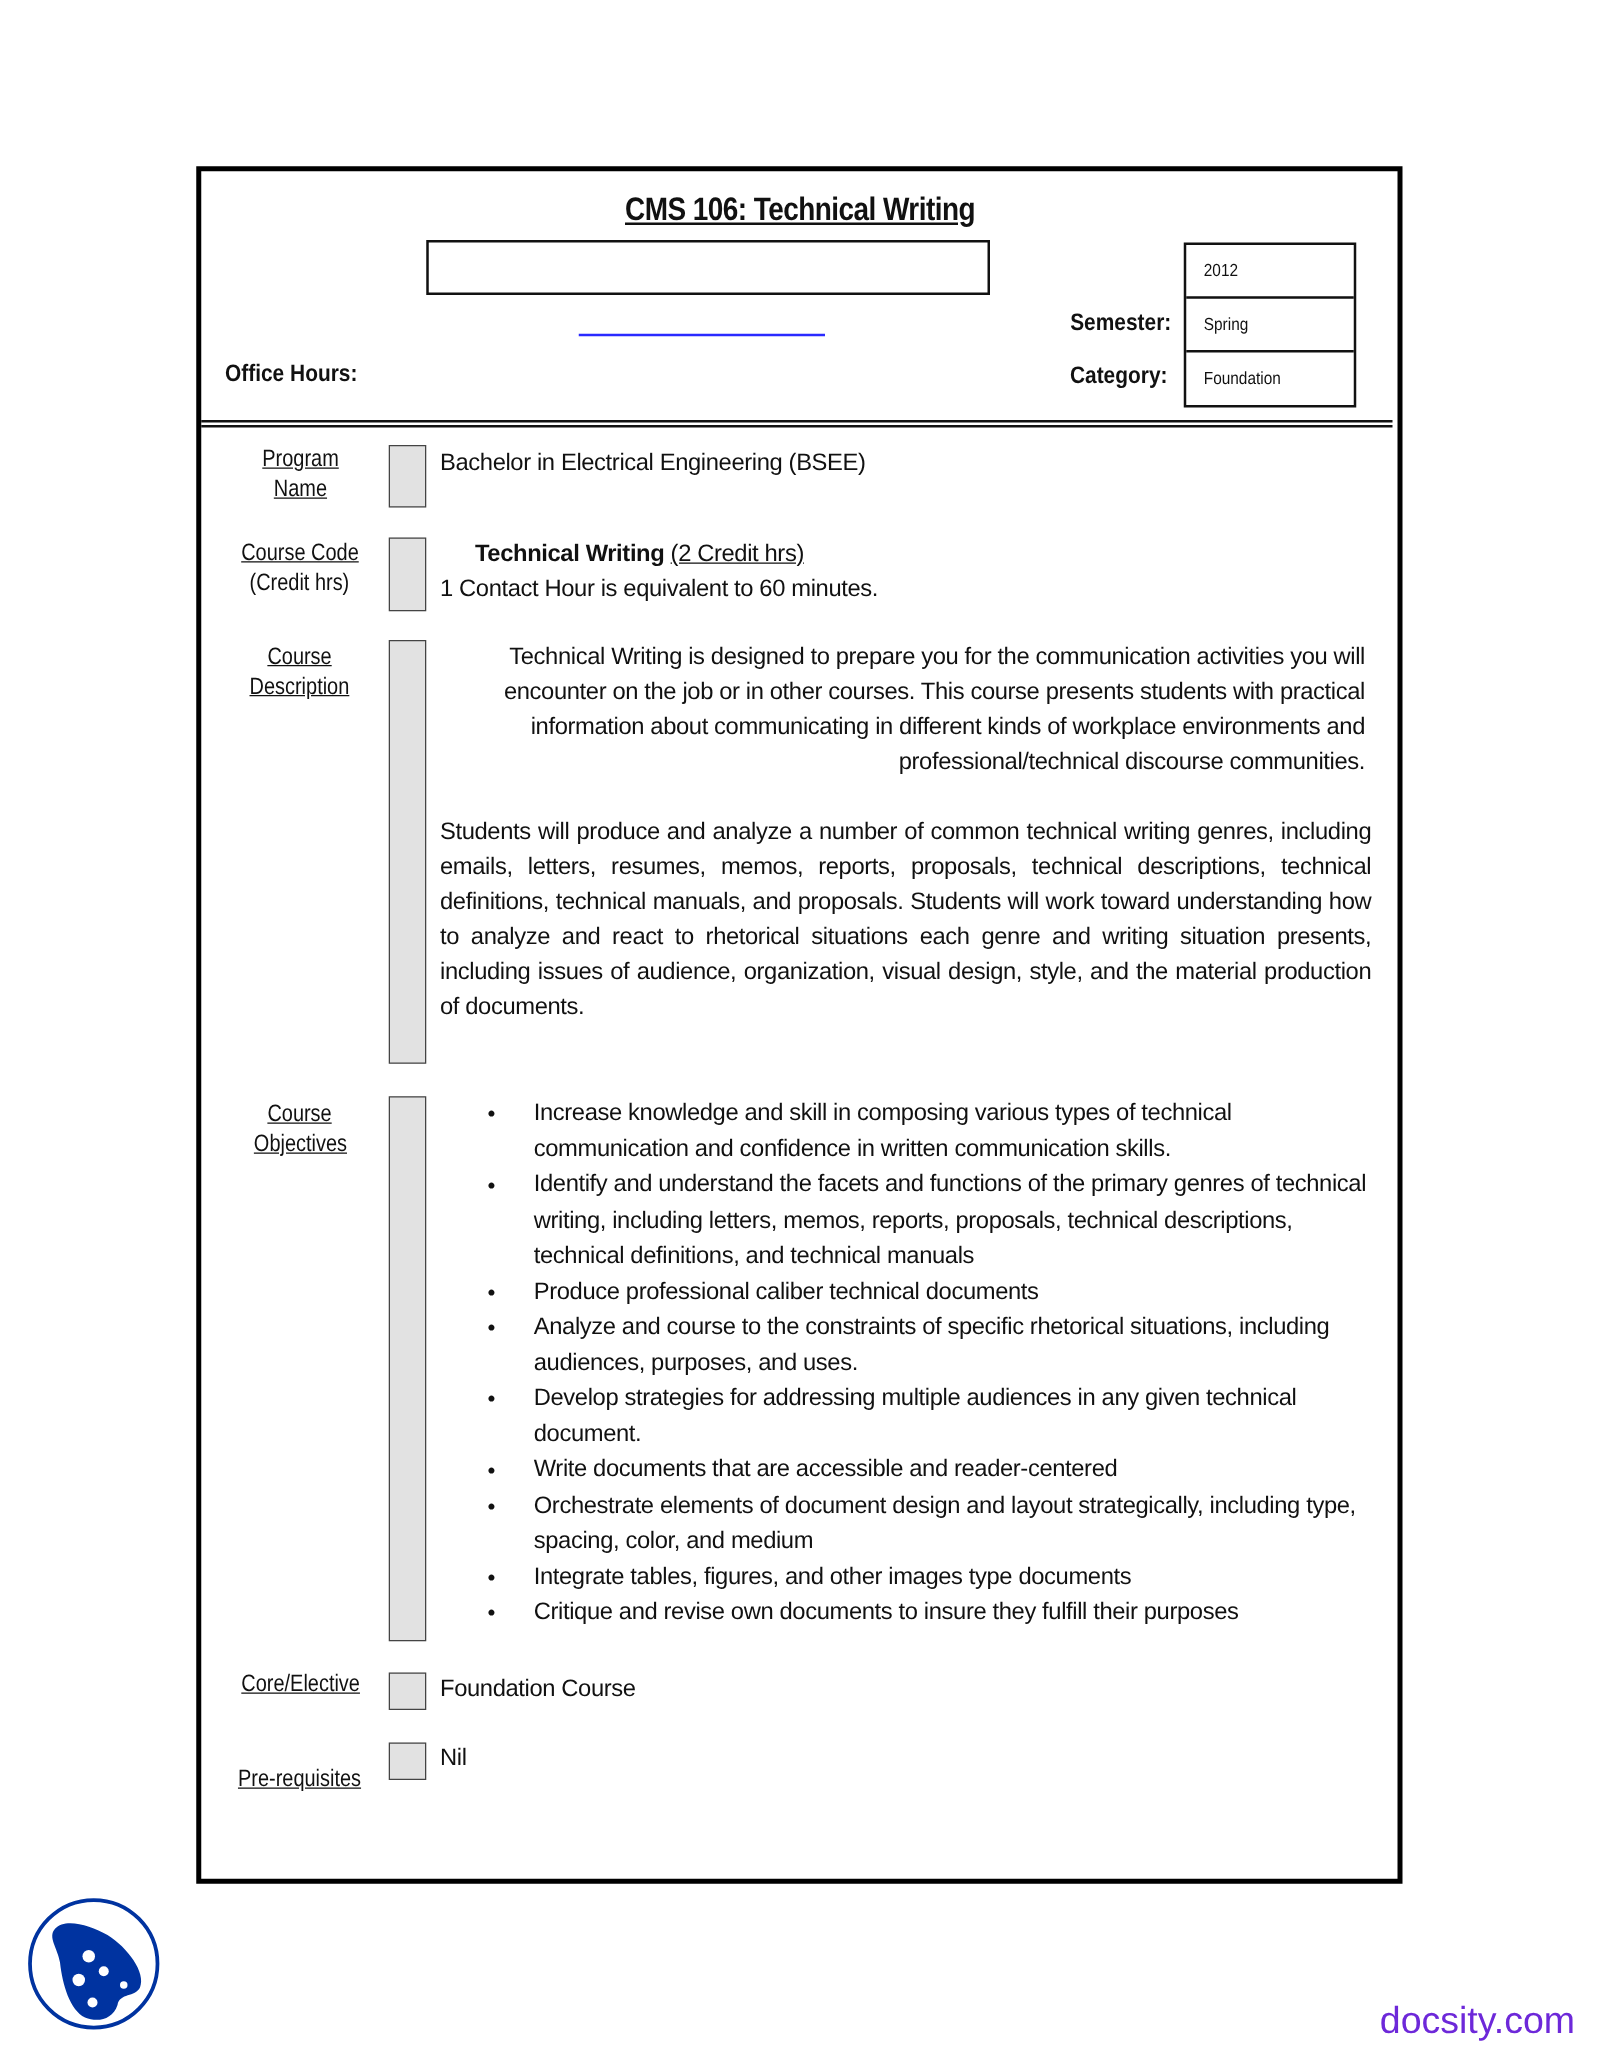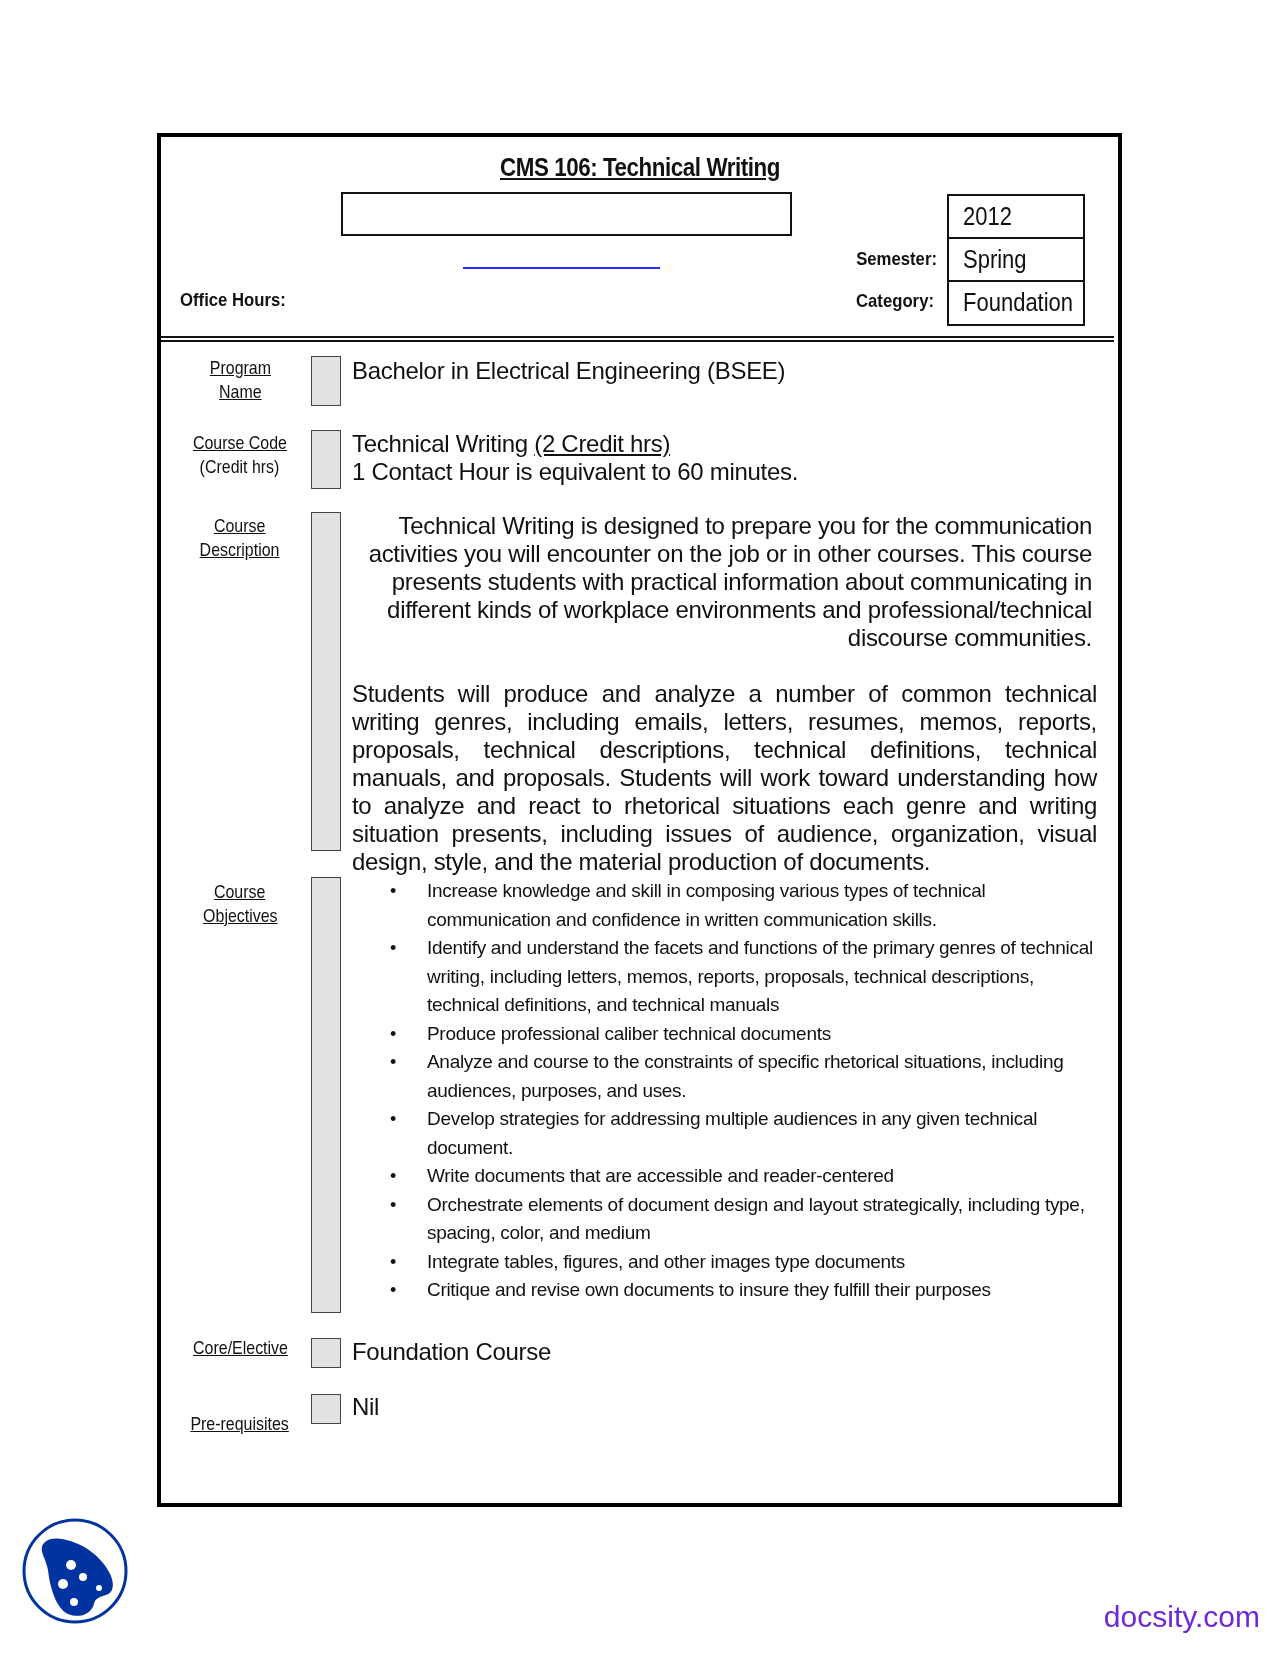--- a/index.html
+++ b/index.html
@@ -32,46 +32,46 @@
     font-family:"Liberation Sans", sans-serif; font-weight:bold; font-size:19px; color:#111;
     transform:scaleX(0.88); transform-origin:right top;
   }
   .info-table {
     position:absolute; left:947px; top:194px; width:138px;
     border:2px solid #111; box-sizing:border-box;
   }
   .info-cell {
     height:43px; box-sizing:border-box; border-bottom:2px solid #111;
     padding-left:14px; line-height:40px;
-    font-family:"Liberation Sans", sans-serif; font-size:25px; color:#111;
+    font-family:"Liberation Sans", sans-serif; font-size:14px; color:#111;
   }
   .info-cell:last-child { border-bottom:none; height:42px; }
   .info-cell span { display:inline-block; transform:scaleX(0.88); transform-origin:left center; }
   .divider-a { position:absolute; left:161px; width:953px; top:336px; height:2px; background:#111; }
   .divider-b { position:absolute; left:161px; width:953px; top:340px; height:2px; background:#111; }
 
   .field-label {
     position:absolute; left:170px; width:140px; text-align:center;
     font-family:"Liberation Sans", sans-serif; font-weight:normal; font-size:19px; color:#111;
     line-height:24px;
   }
   .field-label .u { text-decoration:underline; display:inline-block; transform:scaleX(0.84); }
   .field-label .n { display:inline-block; transform:scaleX(0.84); }
   .grey-box {
     position:absolute; left:311px; width:30px; box-sizing:border-box;
     background:#e2e2e2; border:1.5px solid #444;
   }
   .body-text {
     position:absolute; left:352px; width:745px;
-    font-family:"Liberation Sans", sans-serif; font-size:24px; color:#111; line-height:28px;
+    font-family:"Liberation Sans", sans-serif; font-size:19px; color:#111; line-height:28px;
     letter-spacing:-0.3px;
   }
   .para { margin:0;text-align:right; }
   .para + .para { margin-top:28px; }
-  .course-title { font-weight:normal; }
+  .course-title { font-weight:bold;margin-left:28px; }
   .credit { font-weight:normal; text-decoration:underline; }
 
   .obj-list { position:absolute; left:390px; width:720px; top:877px; margin:0; padding:0; list-style:none;
     font-family:"Liberation Sans", sans-serif; font-size:19px; color:#111; line-height:28.5px; letter-spacing:-0.3px; }
   .obj-item { position:relative; padding-left:37px; }
   .obj-bullet { position:absolute; left:0; top:0; font-size:18px; }
 
   .logo { position:absolute; left:22px; top:1518px; width:108px; height:108px; }
   .brand {
     position:absolute; right:20px; top:1600px;

